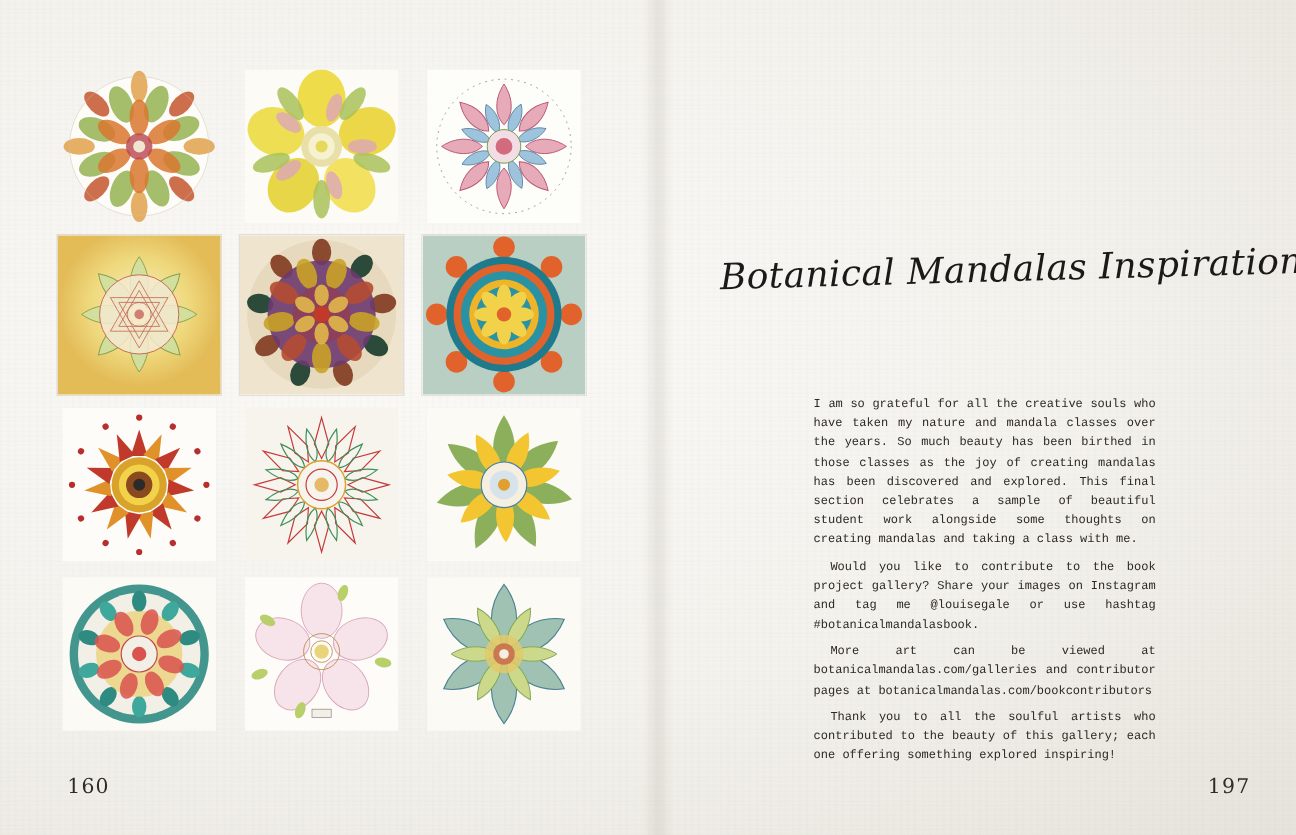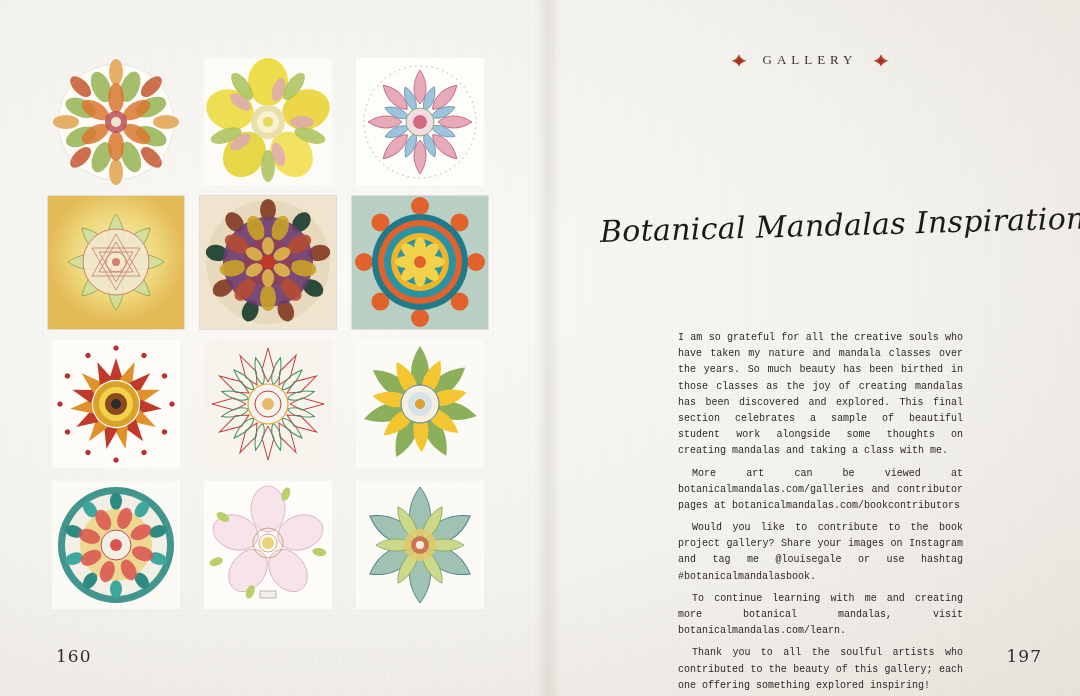--- a/index.html
+++ b/index.html
@@ -977,39 +977,27 @@
         </svg>
       </div>
 
     </div>
 
     <div class="folio folio-left">160</div>
   </div>
 
   <div class="page page-right">
 
-    <div class="gallery-header">
-      <svg class="leaf" viewBox="0 0 24 18">
-        <path d="M12 2 C14 7 17 9 21 10 C16 12 13 14 12 17 C11 14 8 12 3 10 C7 9 10 7 12 2 Z" fill="#c4452e"></path>
-        <path d="M12 5 C13 8 15 9.5 17.5 10.3 C14.5 11.3 12.8 12.6 12 14.5 C11.2 12.6 9.5 11.3 6.5 10.3 C9 9.5 11 8 12 5 Z" fill="#9c3522"></path>
-      </svg>
-      <span class="label">GALLERY</span>
-      <svg class="leaf" viewBox="0 0 24 18">
-        <path d="M12 2 C14 7 17 9 21 10 C16 12 13 14 12 17 C11 14 8 12 3 10 C7 9 10 7 12 2 Z" fill="#c4452e"></path>
-        <path d="M12 5 C13 8 15 9.5 17.5 10.3 C14.5 11.3 12.8 12.6 12 14.5 C11.2 12.6 9.5 11.3 6.5 10.3 C9 9.5 11 8 12 5 Z" fill="#9c3522"></path>
-      </svg>
-    </div>
 
     <div class="title-script">Botanical Mandalas Inspiration</div>
 
     <div class="body-copy">
       <p>I am so grateful for all the creative souls who have taken my nature and mandala classes over the years. So much beauty has been birthed in those classes as the joy of creating mandalas has been discovered and explored. This final section celebrates a sample of beautiful student work alongside some thoughts on creating mandalas and taking a class with me.</p>
+      <p class="indent">Would you like to contribute to the book project gallery? Share your images on Instagram and tag me @louisegale or use hashtag #botanicalmandalasbook.</p>
       <p class="indent">More art can be viewed at botanicalmandalas.com/galleries and contributor pages at botanicalmandalas.com/bookcontributors</p>
-      <p class="indent">Would you like to contribute to the book project gallery? Share your images on Instagram and tag me @louisegale or use hashtag #botanicalmandalasbook.</p>
-      <p class="indent">To continue learning with me and creating more botanical mandalas, visit botanicalmandalas.com/learn.</p>
       <p class="indent">Thank you to all the soulful artists who contributed to the beauty of this gallery; each one offering something explored inspiring!</p>
     </div>
 
     <div class="folio folio-right">197</div>
   </div>
 
   <div class="gutter"></div>
 </div>
 
 </body></html>

